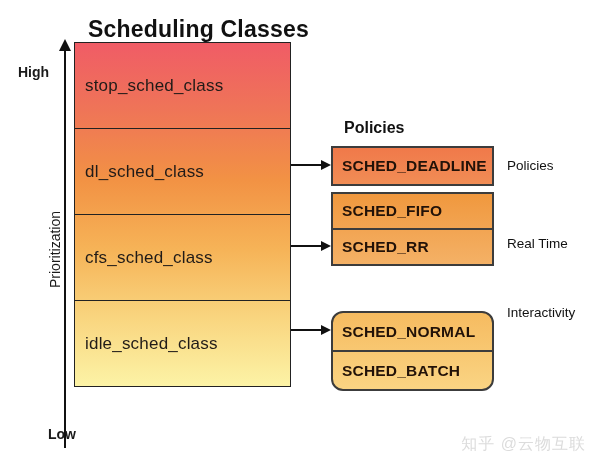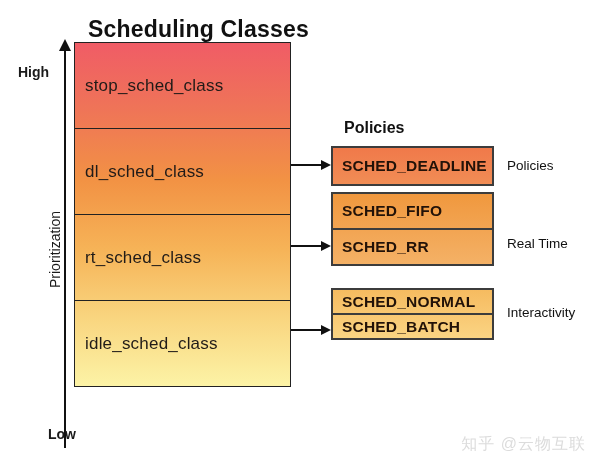--- a/index.html
+++ b/index.html
@@ -79,21 +79,21 @@
     font-size: 16px; font-weight: 700; color: #111;
   }
   .pbox {
     left: 331px; width: 163px;
     box-sizing: border-box;
     border: 2px solid #3c3c3c;
     display: flex; flex-direction: column; text-align: right;
   }
   .pbox-deadline { top: 146px; height: 40px; background: linear-gradient(180deg, #f0794a, #f18d55); }
   .pbox-realtime { top: 192px; height: 74px; background: linear-gradient(180deg, #f0983e, #f4b166); }
-  .pbox-interactivity { top: 288px; height: 52px; background: linear-gradient(180deg, #f6bb60, #fad483); }
+  .pbox-interactivity { top: 311px; height: 80px; background: linear-gradient(180deg, #f6bb60, #fad483); border-radius: 12px; }
   .pcell {
     flex: 1;
     display: flex; align-items: center;
     padding-left: 9px;
     font-size: 15.5px; font-weight: 700;
     color: #221208;
     letter-spacing: 0.2px;
   }
   .pcell + .pcell { border-top: 2px solid #3c3c3c; }
 
@@ -123,21 +123,21 @@
   <div class="abs axis-name">Prioritization</div>
 
   <div class="abs stack">
     <div class="stack-row">
       <span>stop_sched_class</span>
     </div>
     <div class="stack-row">
       <span>dl_sched_class</span>
     </div>
     <div class="stack-row">
-      <span>rt_sched_class</span>
+      <span>cfs_sched_class</span>
     </div>
     <div class="stack-row">
       <span>idle_sched_class</span>
     </div>
   </div>
 
   <div class="abs arrow-line" style="top:164px;"></div>
   <div class="abs arrow-head" style="top:160px;"></div>
   <div class="abs arrow-line" style="top:245px;"></div>
   <div class="abs arrow-head" style="top:241px;"></div>

